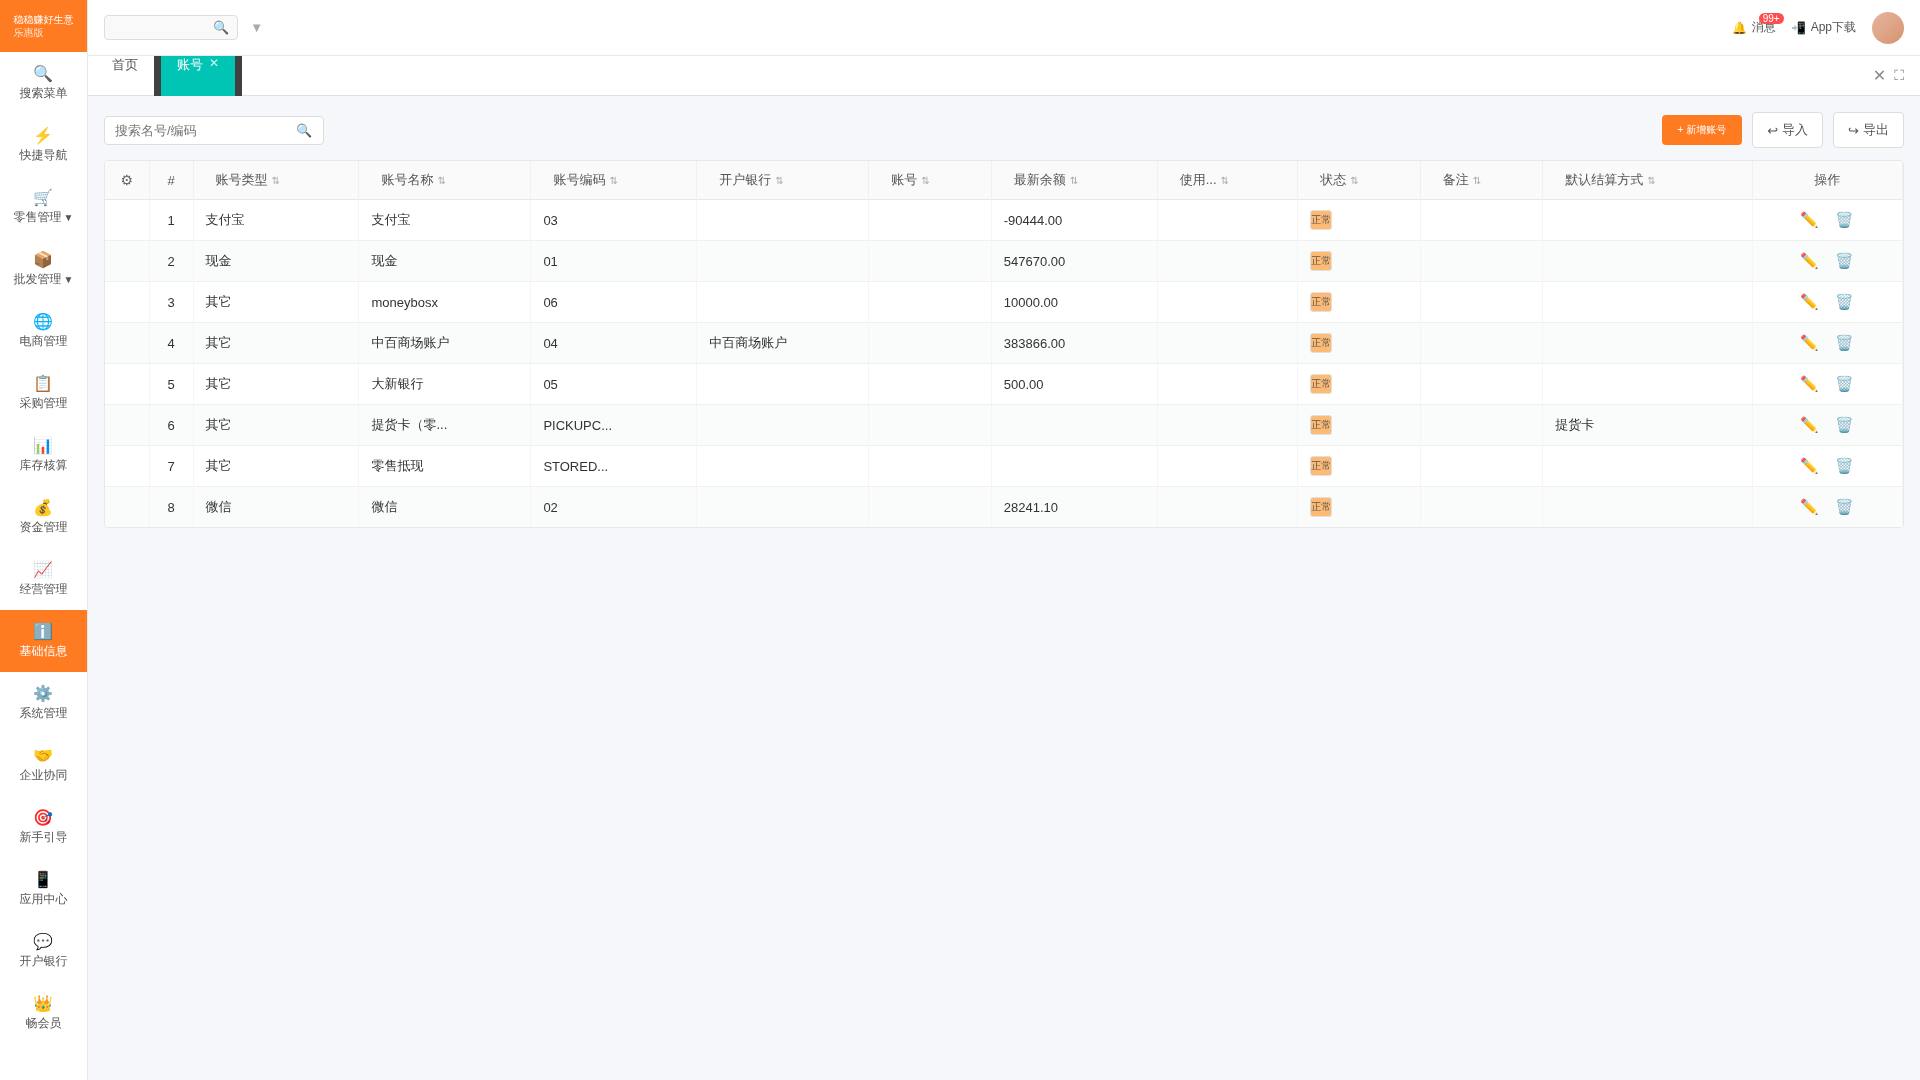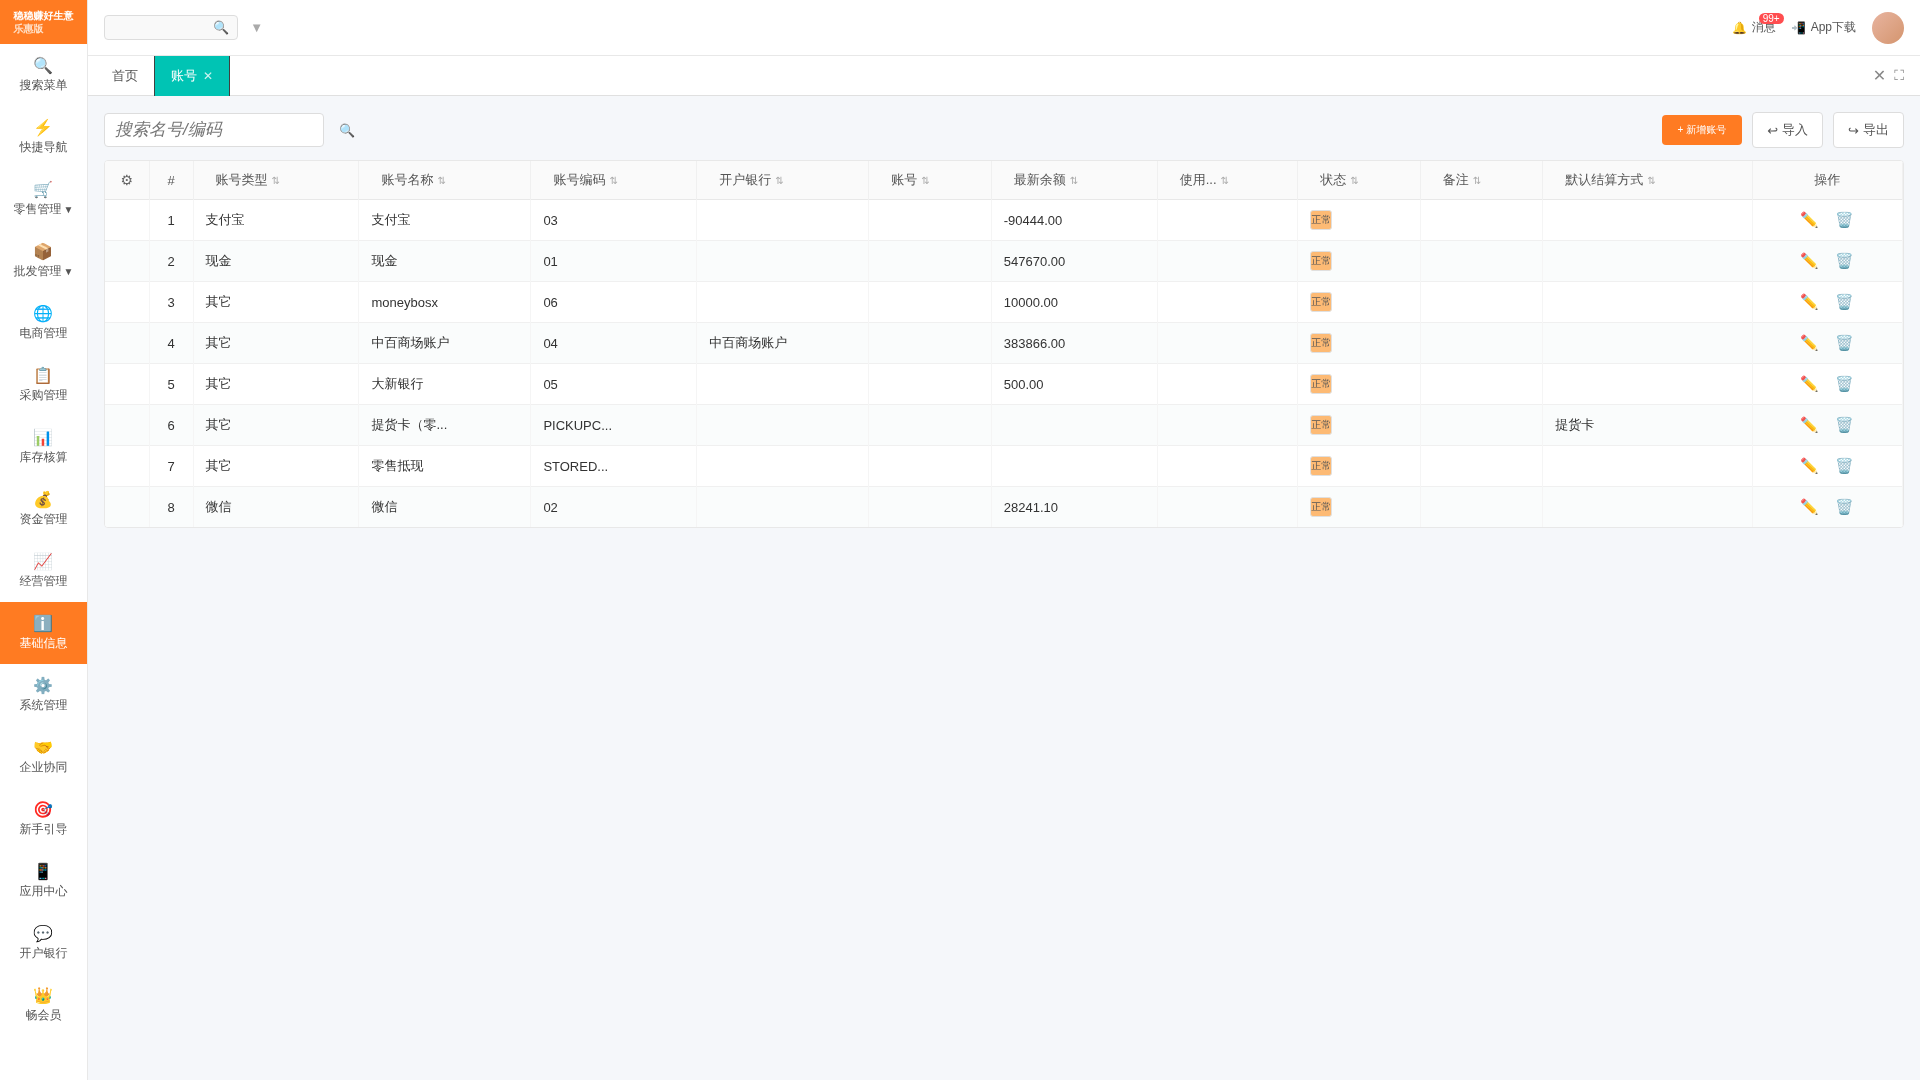--- a/index.html
+++ b/index.html
@@ -8,28 +8,28 @@
     
     .sidebar {
       width: 88px;
       background: #fff;
       display: flex;
       flex-direction: column;
       border-right: 1px solid #e8e8e8;
       flex-shrink: 0;
     }
     .sidebar-logo {
-      height: 44px;
+      height: 52px;
       background: #ff7b22;
       display: flex;
       align-items: center;
       justify-content: center;
       color: #fff;
       font-size: 12px;
-      font-weight: bold;
+      font-weight: normal;
     }
     .sidebar-item {
       padding: 12px 0;
       text-align: center;
       cursor: pointer;
       color: #555;
       font-size: 12px;
       border-bottom: none;
     }
     .sidebar-item.active { background: #ff7b22; color: #fff; }
@@ -99,26 +99,25 @@
       background: #fff;
       border-bottom: 1px solid #e0e0e0;
       display: flex;
       align-items: center;
       padding: 0 8px;
       gap: 0;
     }
     .tab {
       height: 40px;
       display: flex;
-      align-items: center;
       padding: 0 16px;
       cursor: pointer;
       font-size: 13px;
       color: #555;
-      border-right: 1px solid #404040;
+      border-right: 7px solid #404040;
       gap: 6px;
     }
     .tab.active {
       background: #00c4b4;
       color: #fff;
     }
     .tab-close {
       font-size: 12px;
       color: rgba(255,255,255,0.8);
       cursor: pointer;
@@ -408,21 +407,21 @@
     <div class="tab-fullscreen">
       <span style="cursor:pointer;color:#888;font-size:16px;">✕</span>
       <span style="cursor:pointer;color:#888;font-size:14px;">⛶</span>
     </div>
   </div>
 
   <div class="content">
 
     <div class="toolbar">
       <div class="search-box">
-        <input type="text" style="font-size: 17px; font-style: italic;" placeholder="搜索名号/编码">
+        <input type="text" style="font-size: 13px;" placeholder="搜索名号/编码">
         <span style="color:#aaa;">🔍</span>
       </div>
       <div class="toolbar-right">
         <button class="btn-primary">+ 新增账号</button>
         <button class="btn-outline">
           <span>↩</span>
           <span>导入</span>
         </button>
         <button class="btn-outline">
           <span>↪</span>

